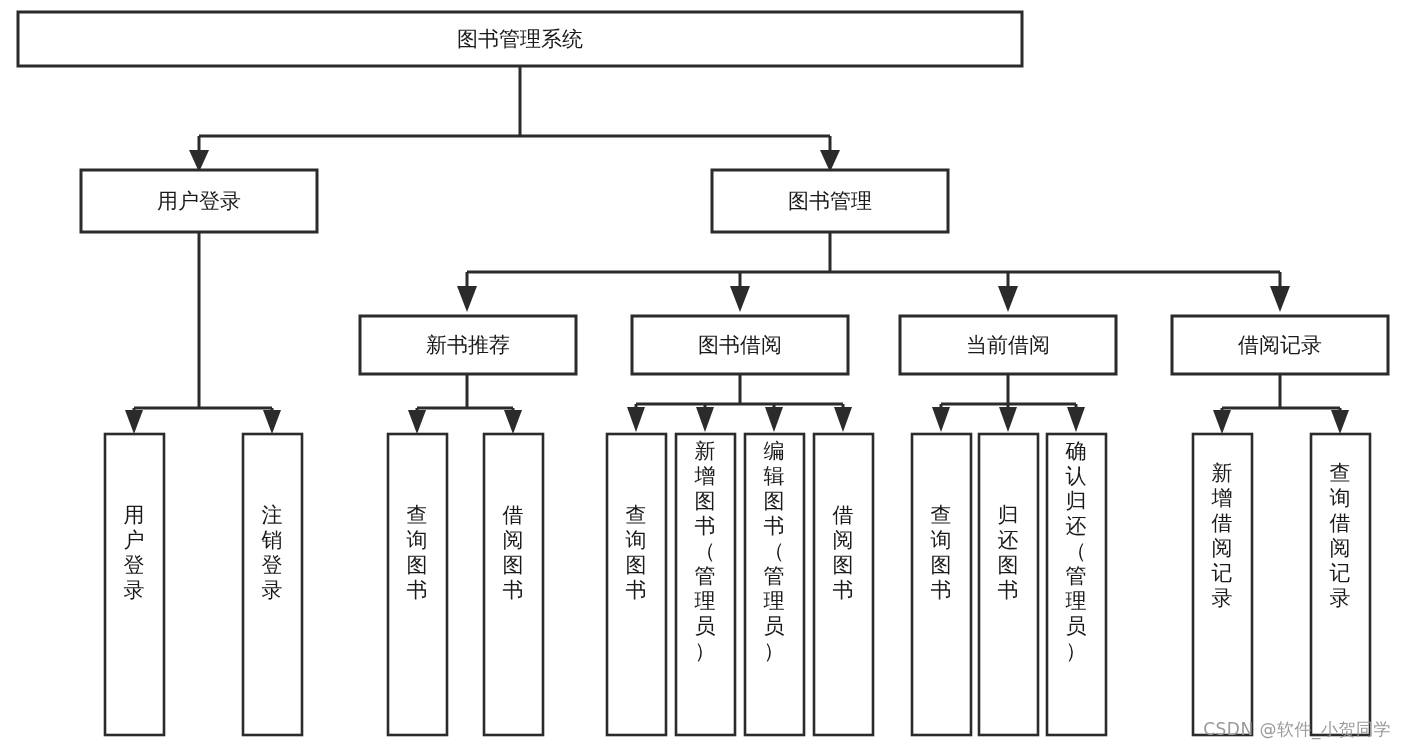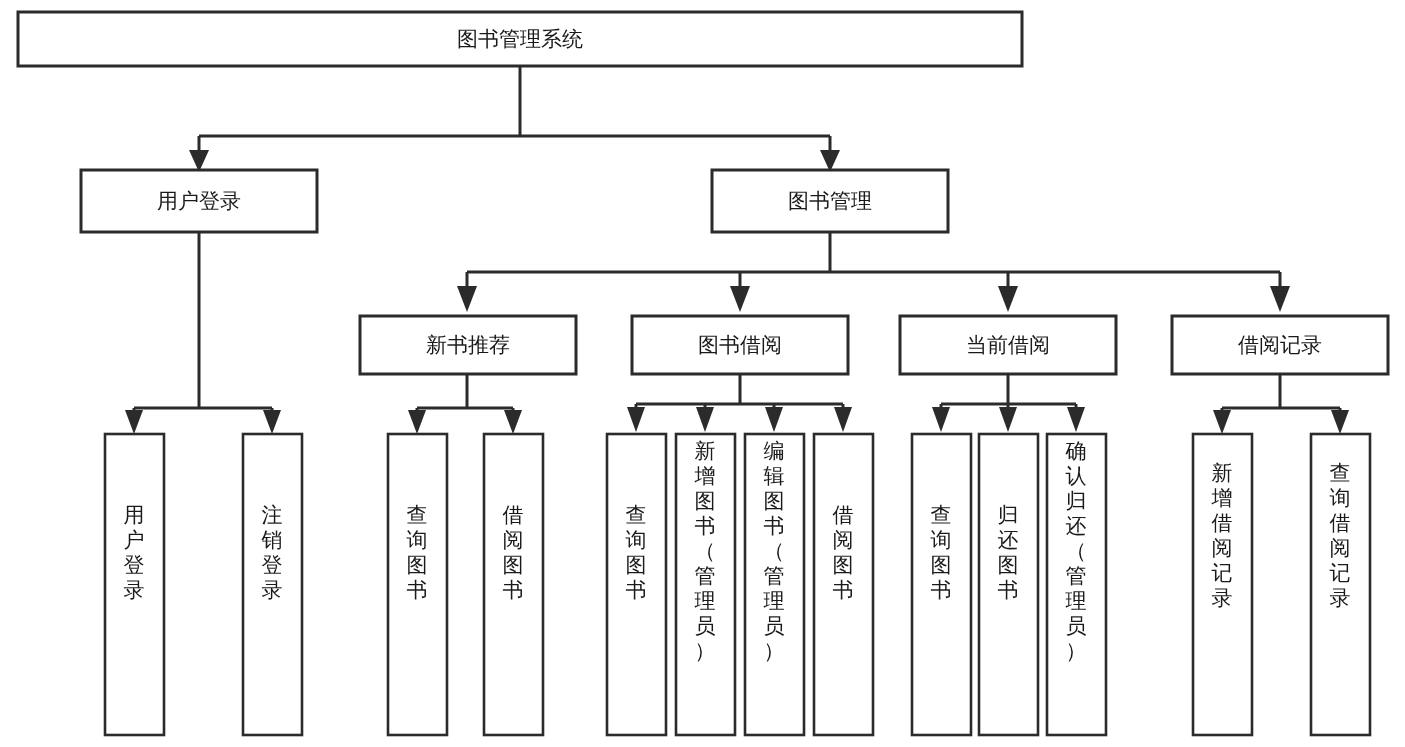--- a/index.html
+++ b/index.html
@@ -245,14 +245,15 @@
       <text class="node-label-vertical" x="1222" y="480"><tspan x="1222" dy="0">新</tspan><tspan x="1222" dy="25">增</tspan><tspan x="1222" dy="25">借</tspan><tspan x="1222" dy="25">阅</tspan><tspan x="1222" dy="25">记</tspan><tspan x="1222" dy="25">录</tspan></text>
     </g>
 
     <g>
       <rect class="node-box-thin" x="1311" y="434" width="59" height="301"></rect>
       <text class="node-label-vertical" x="1340" y="480"><tspan x="1340" dy="0">查</tspan><tspan x="1340" dy="25">询</tspan><tspan x="1340" dy="25">借</tspan><tspan x="1340" dy="25">阅</tspan><tspan x="1340" dy="25">记</tspan><tspan x="1340" dy="25">录</tspan></text>
     </g>
 
   </svg>
 
+  <div class="watermark">CSDN @软件_小贺同学</div>
 
 </div>
 
 </body></html>

